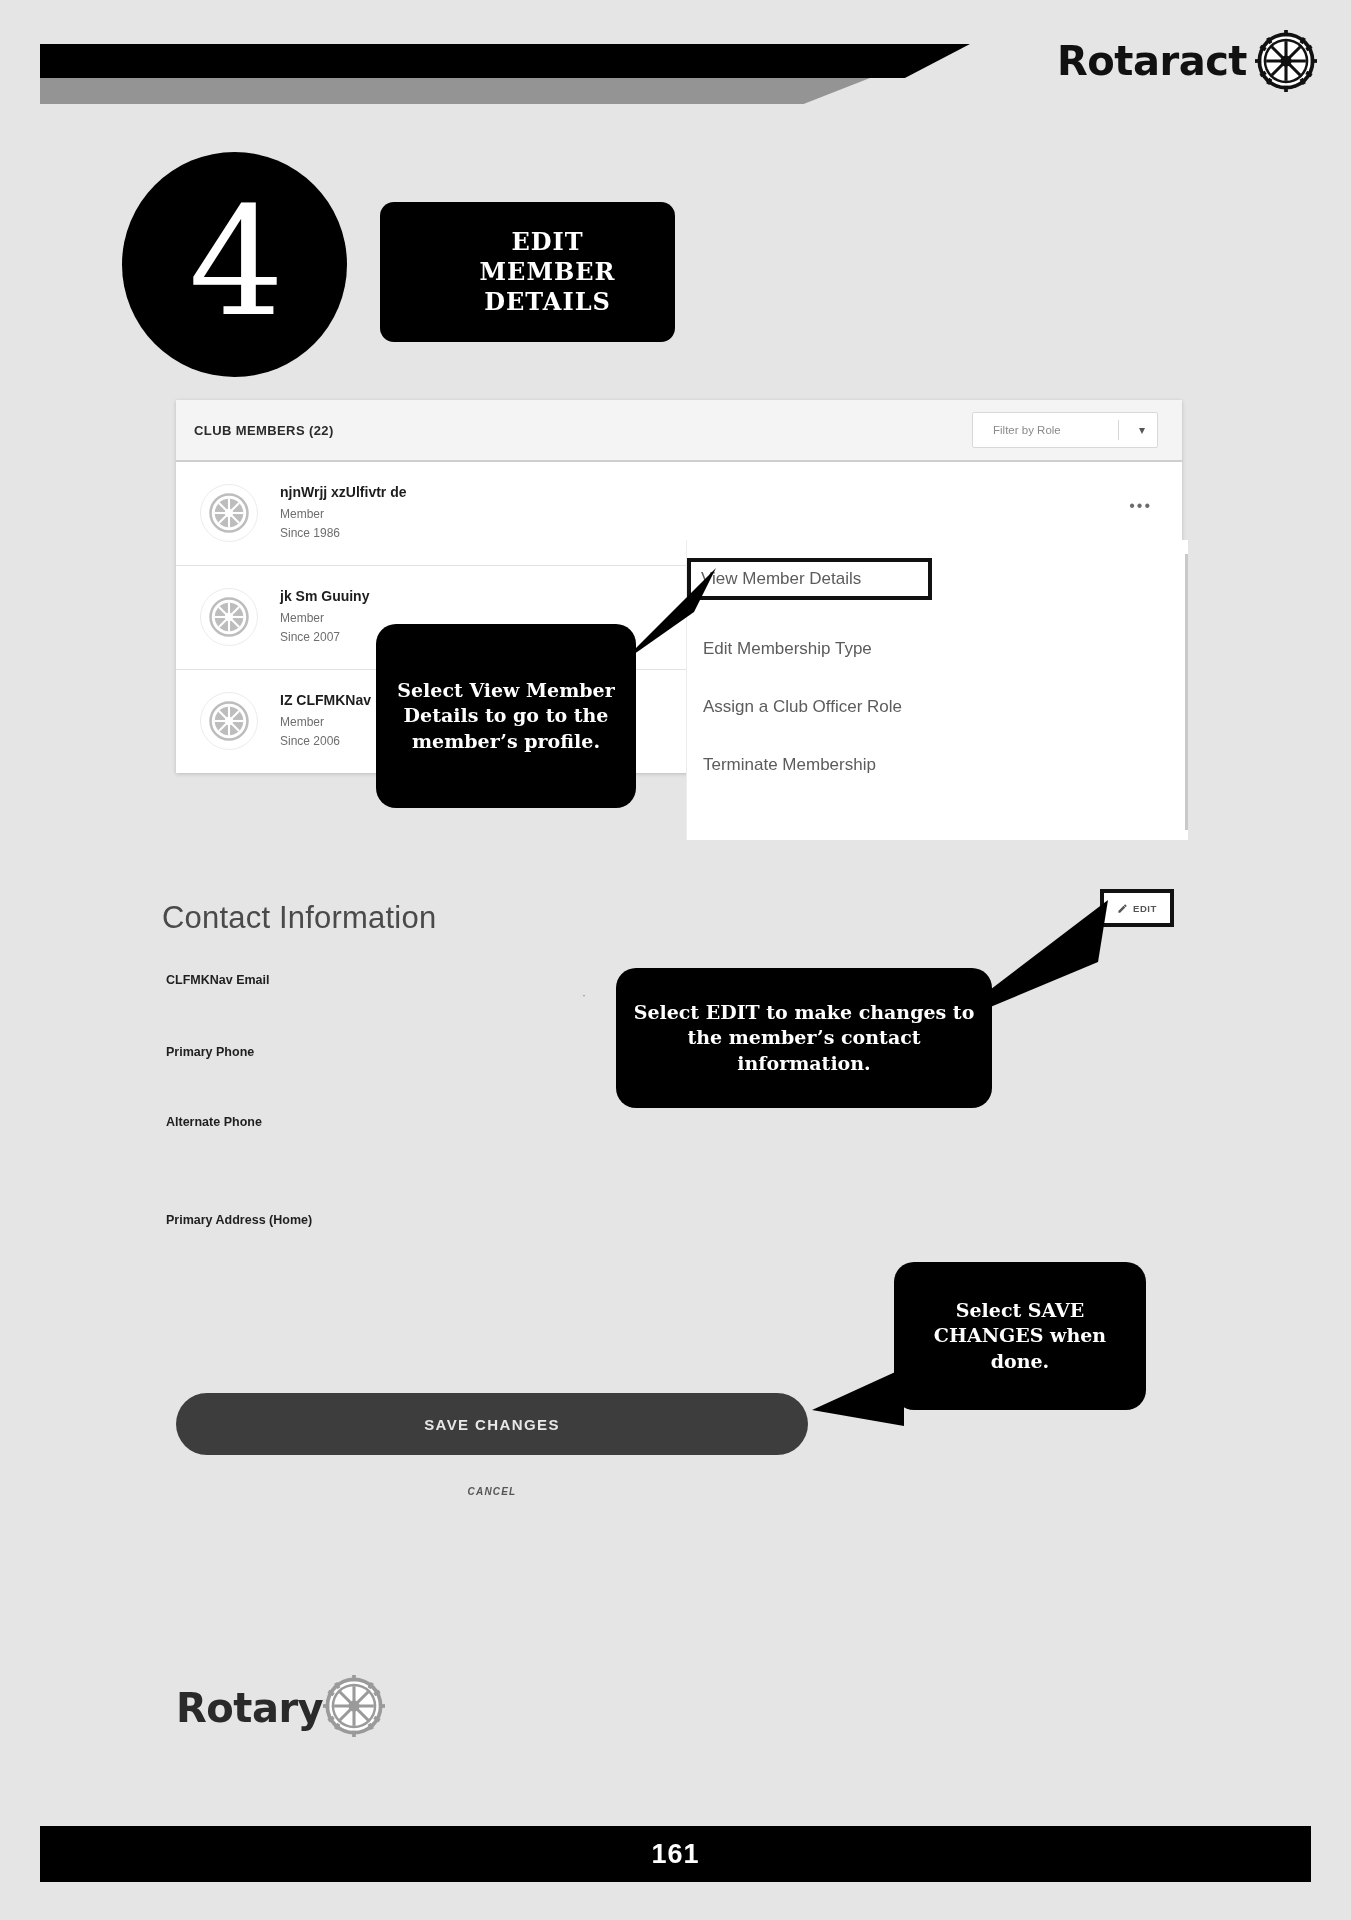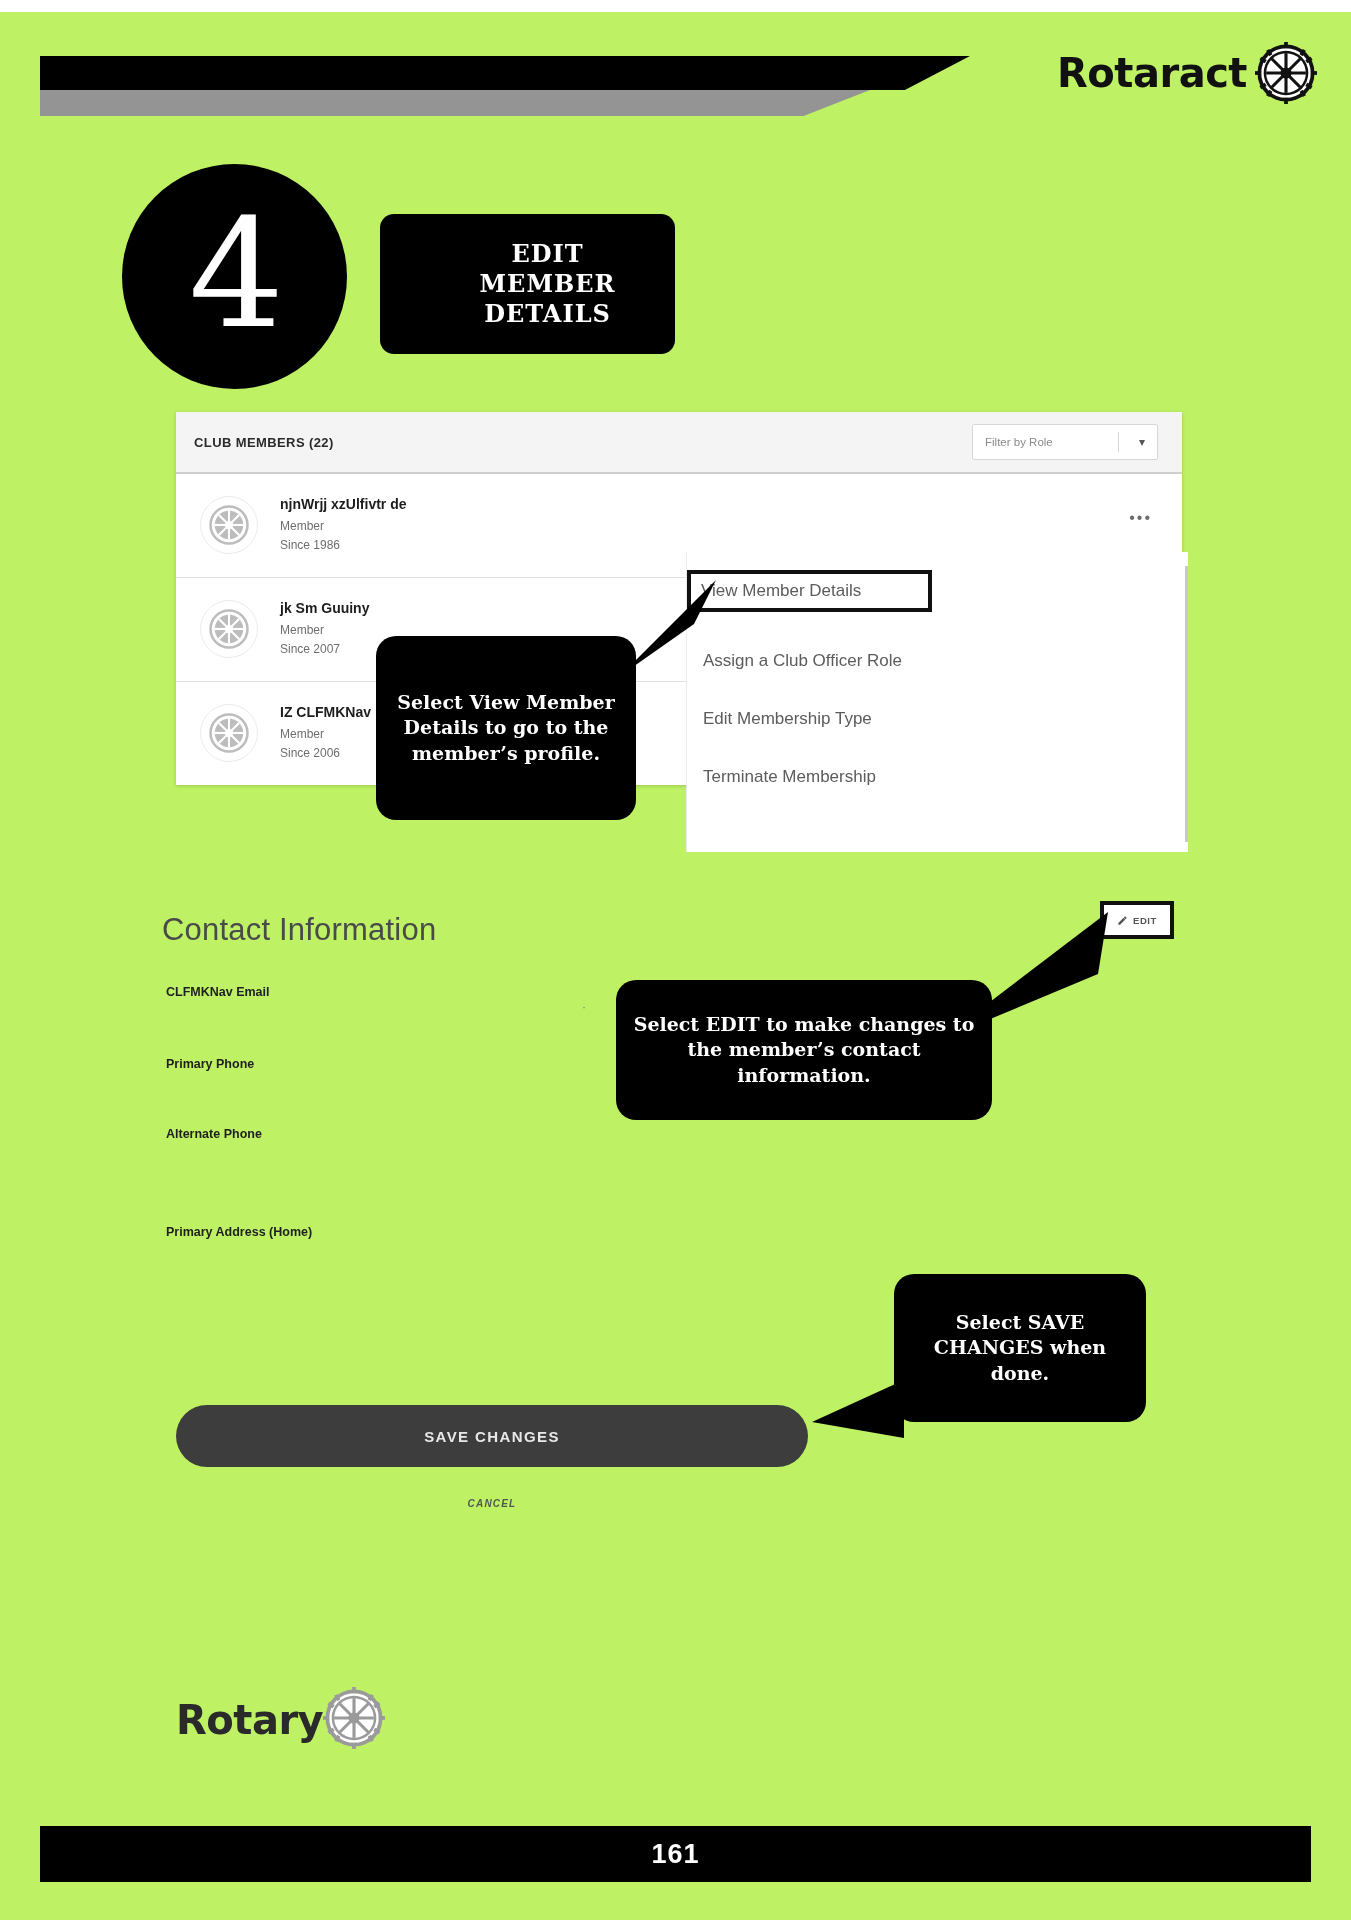--- a/index.html
+++ b/index.html
@@ -14,22 +14,21 @@
     position: relative;
     overflow: hidden;
     font-family: "Liberation Sans", sans-serif;
     color: #222;
   }
 
   
   .page {
     position: absolute;
     inset: 0;
-    background: #bef264;
-    margin-top: 12px;
+    background: #e5e5e5;
   }
 
   
   .banner {
     position: absolute;
     left: 0; top: 0;
     width: 1351px;
     height: 130px;
   }
   .banner-black {
@@ -147,21 +146,21 @@
   .filter-select {
     width: 186px;
     height: 36px;
     background: #fff;
     border: 1px solid #d8d8d8;
     border-radius: 2px;
     display: flex;
     align-items: center;
     font-size: 11.5px;
     color: #8a8a8a;
-    padding-left: 12px;
+    padding-left: 20px;
     box-sizing: border-box;
     position: relative;
     filter: blur(0.3px);
   }
   .filter-divider {
     position: absolute;
     right: 38px;
     top: 7px;
     bottom: 7px;
     width: 1px;
@@ -564,22 +563,22 @@
       <div class="member-meta">
         <div class="member-name">IZ CLFMKNav</div>
         <div class="member-role">Member</div>
         <div class="member-since">Since 2006</div>
       </div>
     </div>
   </div>
 
   <div class="context-menu">
     <div class="menu-item boxed">View Member Details</div>
+    <div class="menu-item">Edit Membership Type</div>
     <div class="menu-item">Assign a Club Officer Role</div>
-    <div class="menu-item">Edit Membership Type</div>
     <div class="menu-item">Terminate Membership</div>
     <div class="menu-scrollbar"></div>
   </div>
 
   <svg class="pointer" style="left:620px; top:568px;" width="110" height="140" viewBox="0 0 110 140">
     <polygon points="0,96 96,0 74,44" fill="#000"></polygon>
   </svg>
 
   <div class="callout" id="callout-view">
     <p>Select View Member Details to go to the member’s profile.</p>

